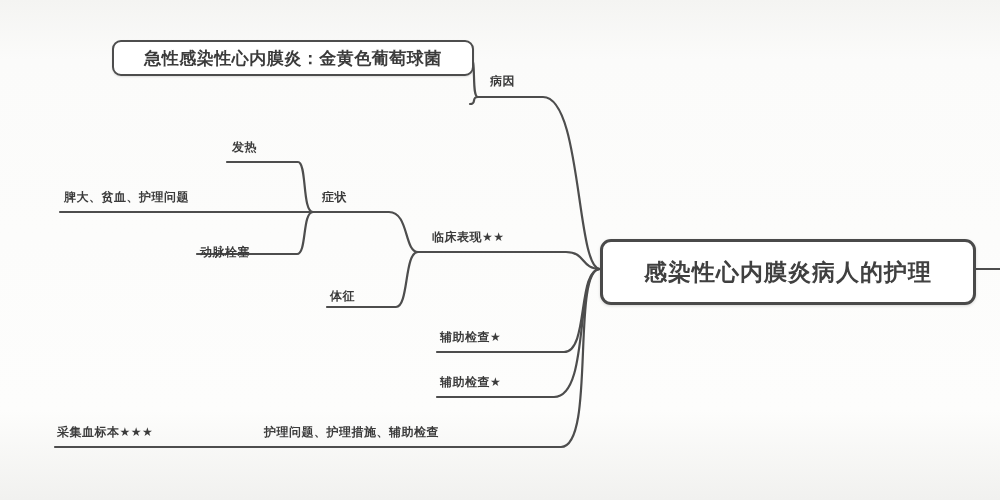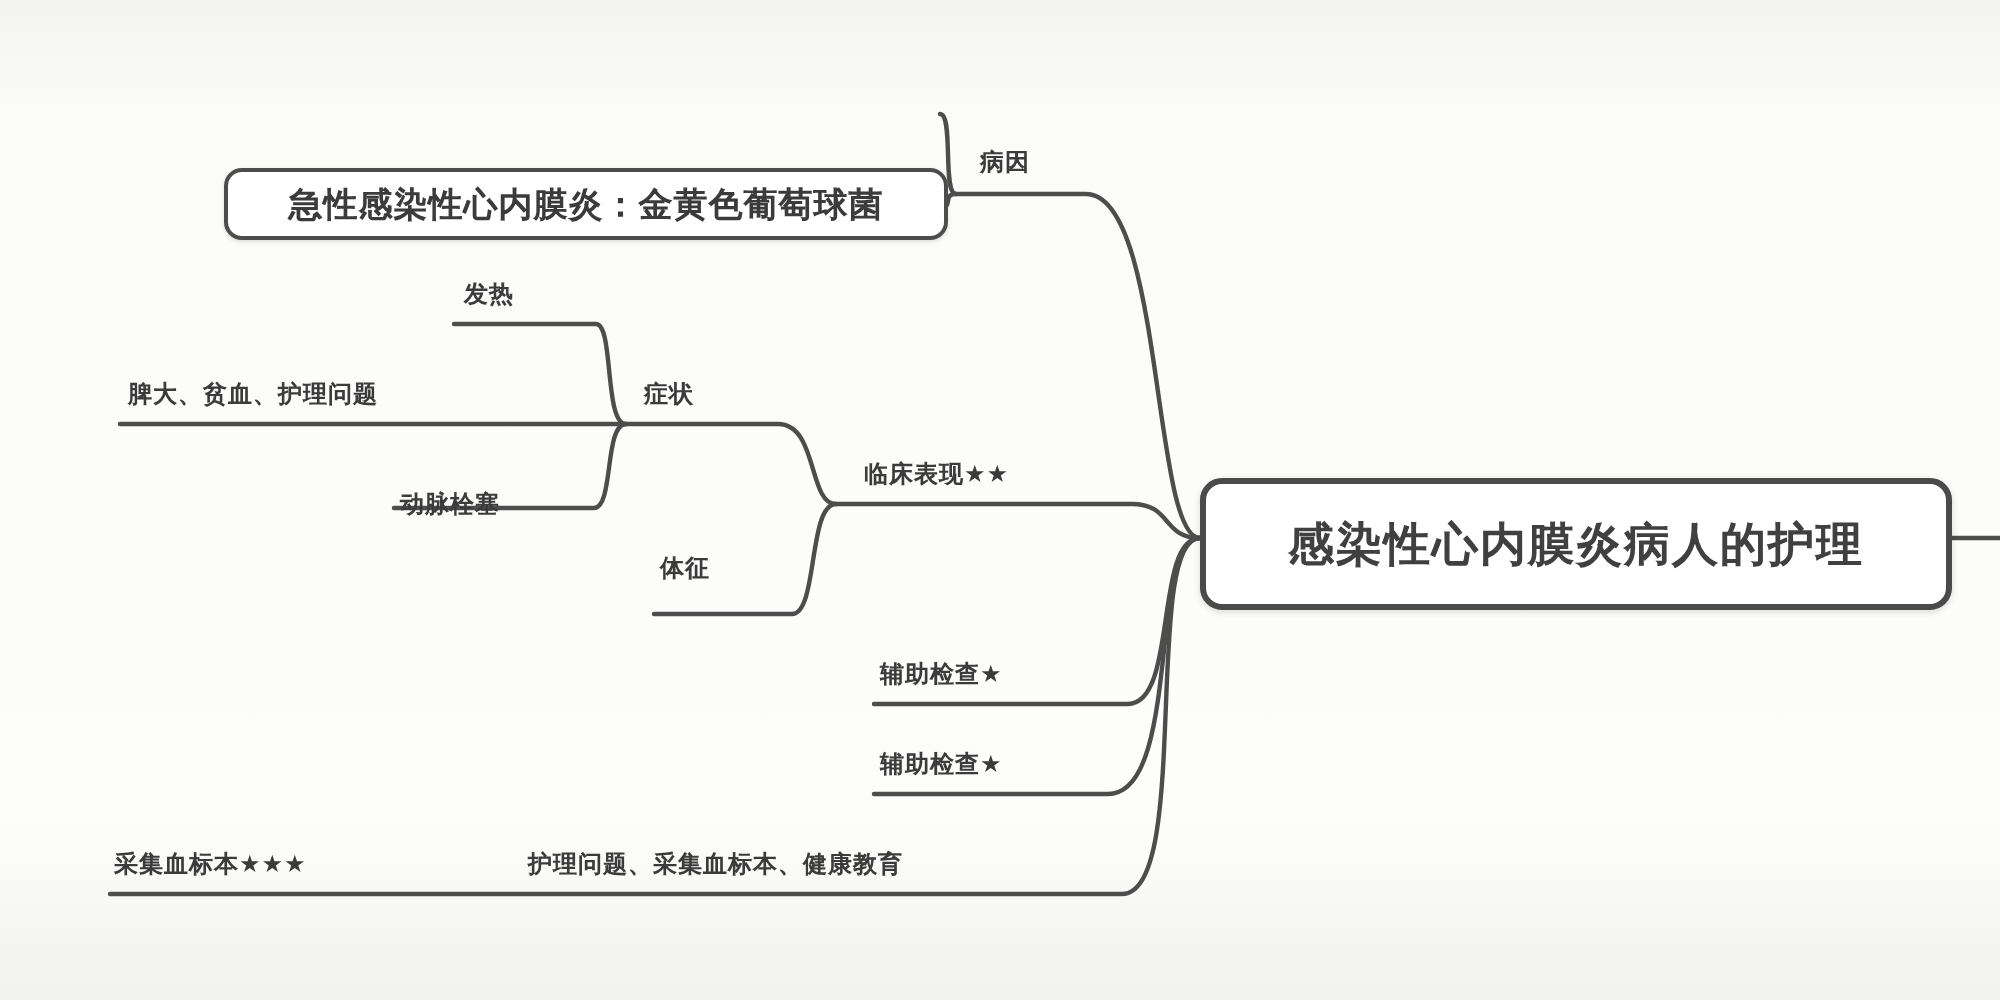--- a/index.html
+++ b/index.html
@@ -44,21 +44,20 @@
     display: flex;
     align-items: center;
     justify-content: center;
     font-weight: bold;
     font-size: 17px;
     color: #3b3b3b;
     white-space: nowrap;
     letter-spacing: 0.5px;
     box-shadow: 0 1px 2px rgba(0,0,0,0.12);
     cursor: default;
-    margin-top: 44px;
   }
   .root-box {
     position: absolute;
     left: 600px;
     top: 239px;
     width: 370px;
     height: 60px;
     background: #ffffff;
     border: 3px solid #4a4a4a;
     border-radius: 11px;
@@ -118,23 +117,23 @@
   <div class="node-label" style="left:420px; top:229px;margin-left:12px;">临床表现★★</div>
 
   <div class="node-label" style="left:322px; top:189px;">症状</div>
 
   <div class="node-label" style="left:232px; top:139px;">发热</div>
 
   <div class="node-label" style="left:64px; top:189px;">脾大、贫血、护理问题</div>
 
   <div class="node-label" style="left:200px; top:244px;">动脉栓塞</div>
 
-  <div class="node-label" style="left:330px; top:276px;">体征</div>
+  <div class="node-label" style="left:330px; top:288px;">体征</div>
 
   <div class="node-label" style="left:440px; top:329px;">辅助检查★</div>
 
   <div class="node-label" style="left:440px; top:374px;">辅助检查★</div>
 
-  <div class="node-label" style="left:264px; top:424px;">护理问题、采集血标本、健康教育</div>
+  <div class="node-label" style="left:264px; top:424px;">护理问题、护理措施、辅助检查</div>
 
   <div class="node-label" style="left:57px; top:424px;">采集血标本★★★</div>
 
 </div>
 
 </body></html>

